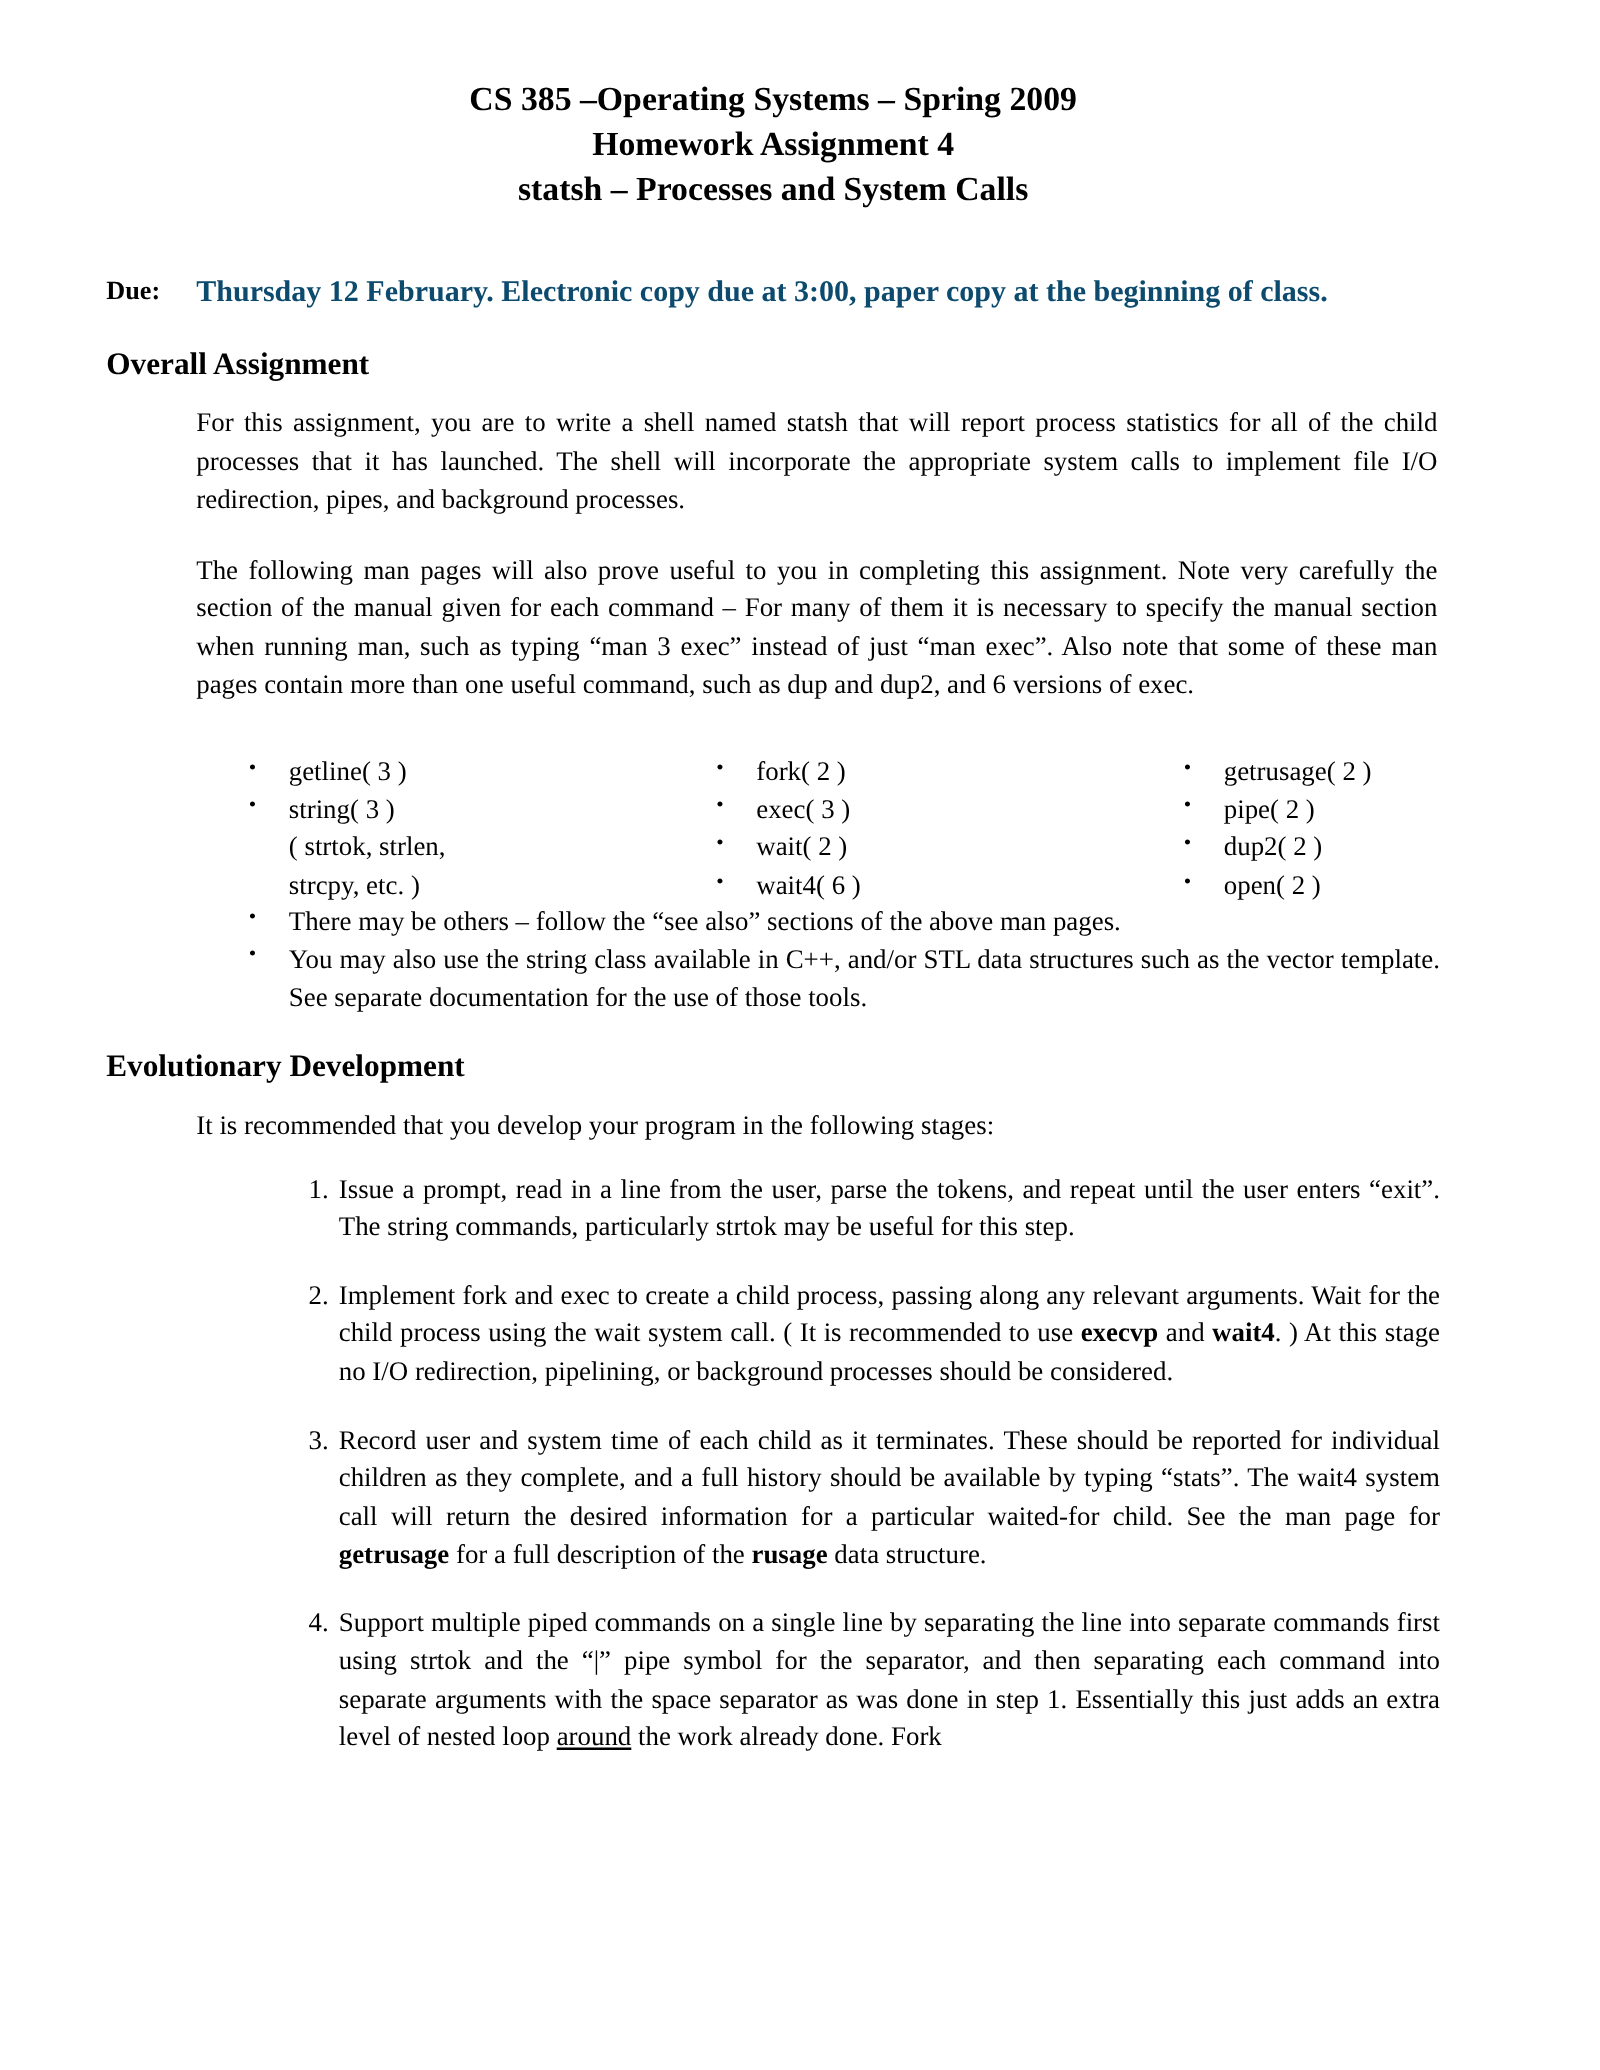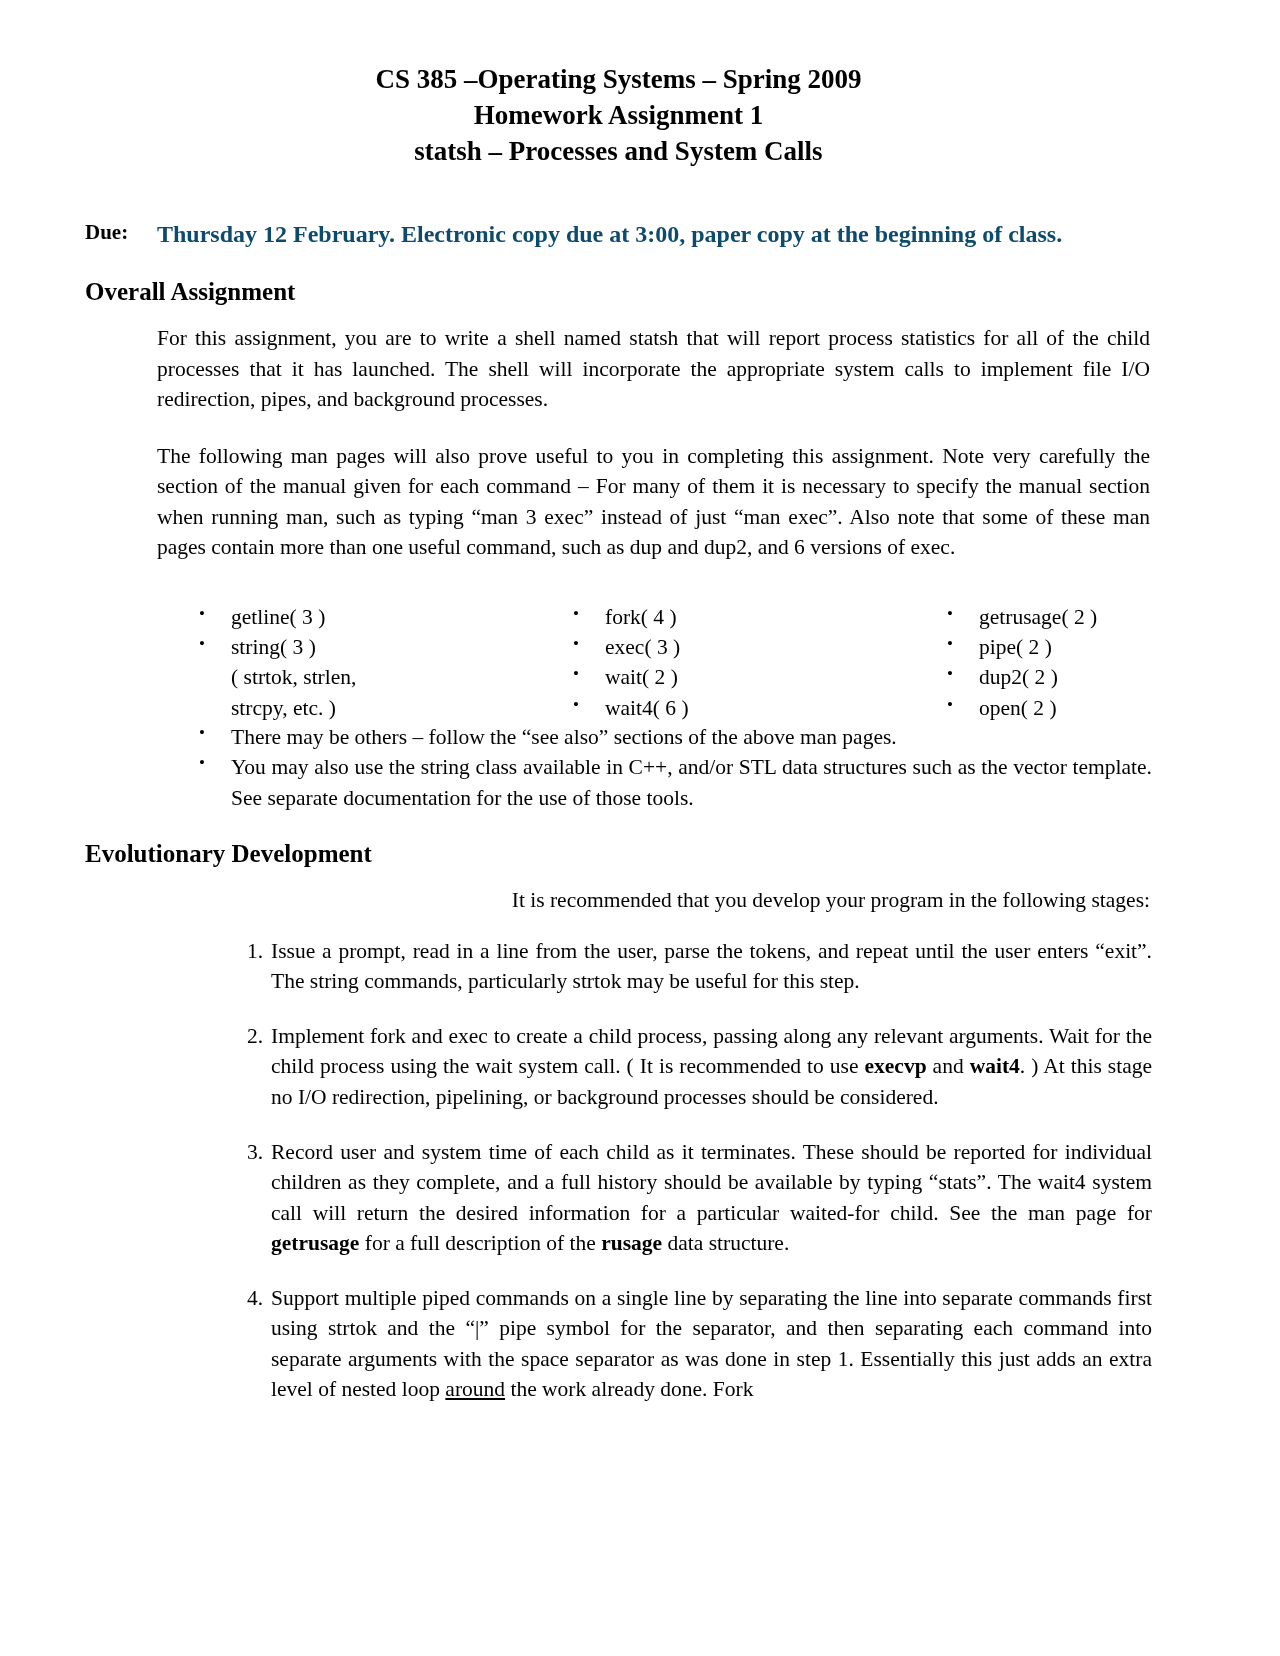--- a/index.html
+++ b/index.html
@@ -65,21 +65,21 @@
 
   
   p.body-para {
     font-size: 21.5px;
     line-height: 1.42;
     margin: 0 0 0 72px;
     text-align: justify;
     text-justify: inter-word;
     padding-right: 2px;
   }
-  p.body-para.last-left { text-align: right; }
+  p.body-para.last-left { text-align: left; }
 
   
   .manpage-columns {
     display: flex;
     margin: 40px 0 0 108px;
     font-size: 21.5px;
     line-height: 1.36;
   }
   .manpage-col {
     flex: 0 0 auto;
@@ -143,21 +143,21 @@
   b { font-weight: bold; }
   u { text-decoration: underline; }
 </style>
 </head>
 <body>
 
 <div class="page">
 
   <div class="title-block">
     <span class="title-line">CS 385 –Operating Systems – Spring 2009</span>
-    <span class="title-line">Homework Assignment 1</span>
+    <span class="title-line">Homework Assignment 4</span>
     <span class="title-line">statsh – Processes and System Calls</span>
   </div>
 
   <div class="due-row">
     <div class="due-label">Due:</div>
     <div class="due-text" id="due-text" style="color: #0c4a6e;">Thursday 12 February.  Electronic copy due at 3:00, paper copy at the beginning of class.</div>
   </div>
 
   <h2 class="section-heading">Overall Assignment</h2>
   <p class="body-para">For this assignment, you are to write a shell named statsh that will report process statistics for all of the child processes that it has launched.  The shell will incorporate the appropriate system calls to implement file I/O redirection, pipes, and background processes.</p>
@@ -167,21 +167,21 @@
   <p class="body-para">The following man pages will also prove useful to you in completing this assignment.  Note very carefully the section of the manual given for each command – For many of them it is necessary to specify the manual section when running man, such as typing “man 3 exec” instead of just “man exec”.  Also note that some of these man pages contain more than one useful command, such as dup and dup2, and 6 versions of exec.</p>
 
   <div class="manpage-columns" id="manpage-columns">
       <div class="manpage-col col-1">
         <div class="bullet-item">getline( 3 )</div>
         <div class="bullet-item">string( 3 )</div>
         <div class="sub-item">( strtok, strlen,</div>
         <div class="sub-item">strcpy, etc. )</div>
       </div>
       <div class="manpage-col col-2">
-        <div class="bullet-item">fork( 4 )</div>
+        <div class="bullet-item">fork( 2 )</div>
         <div class="bullet-item">exec( 3 )</div>
         <div class="bullet-item">wait( 2 )</div>
         <div class="bullet-item">wait4( 6 )</div>
       </div>
       <div class="manpage-col col-3">
         <div class="bullet-item">getrusage( 2 )</div>
         <div class="bullet-item">pipe( 2 )</div>
         <div class="bullet-item">dup2( 2 )</div>
         <div class="bullet-item">open( 2 )</div>
       </div>

